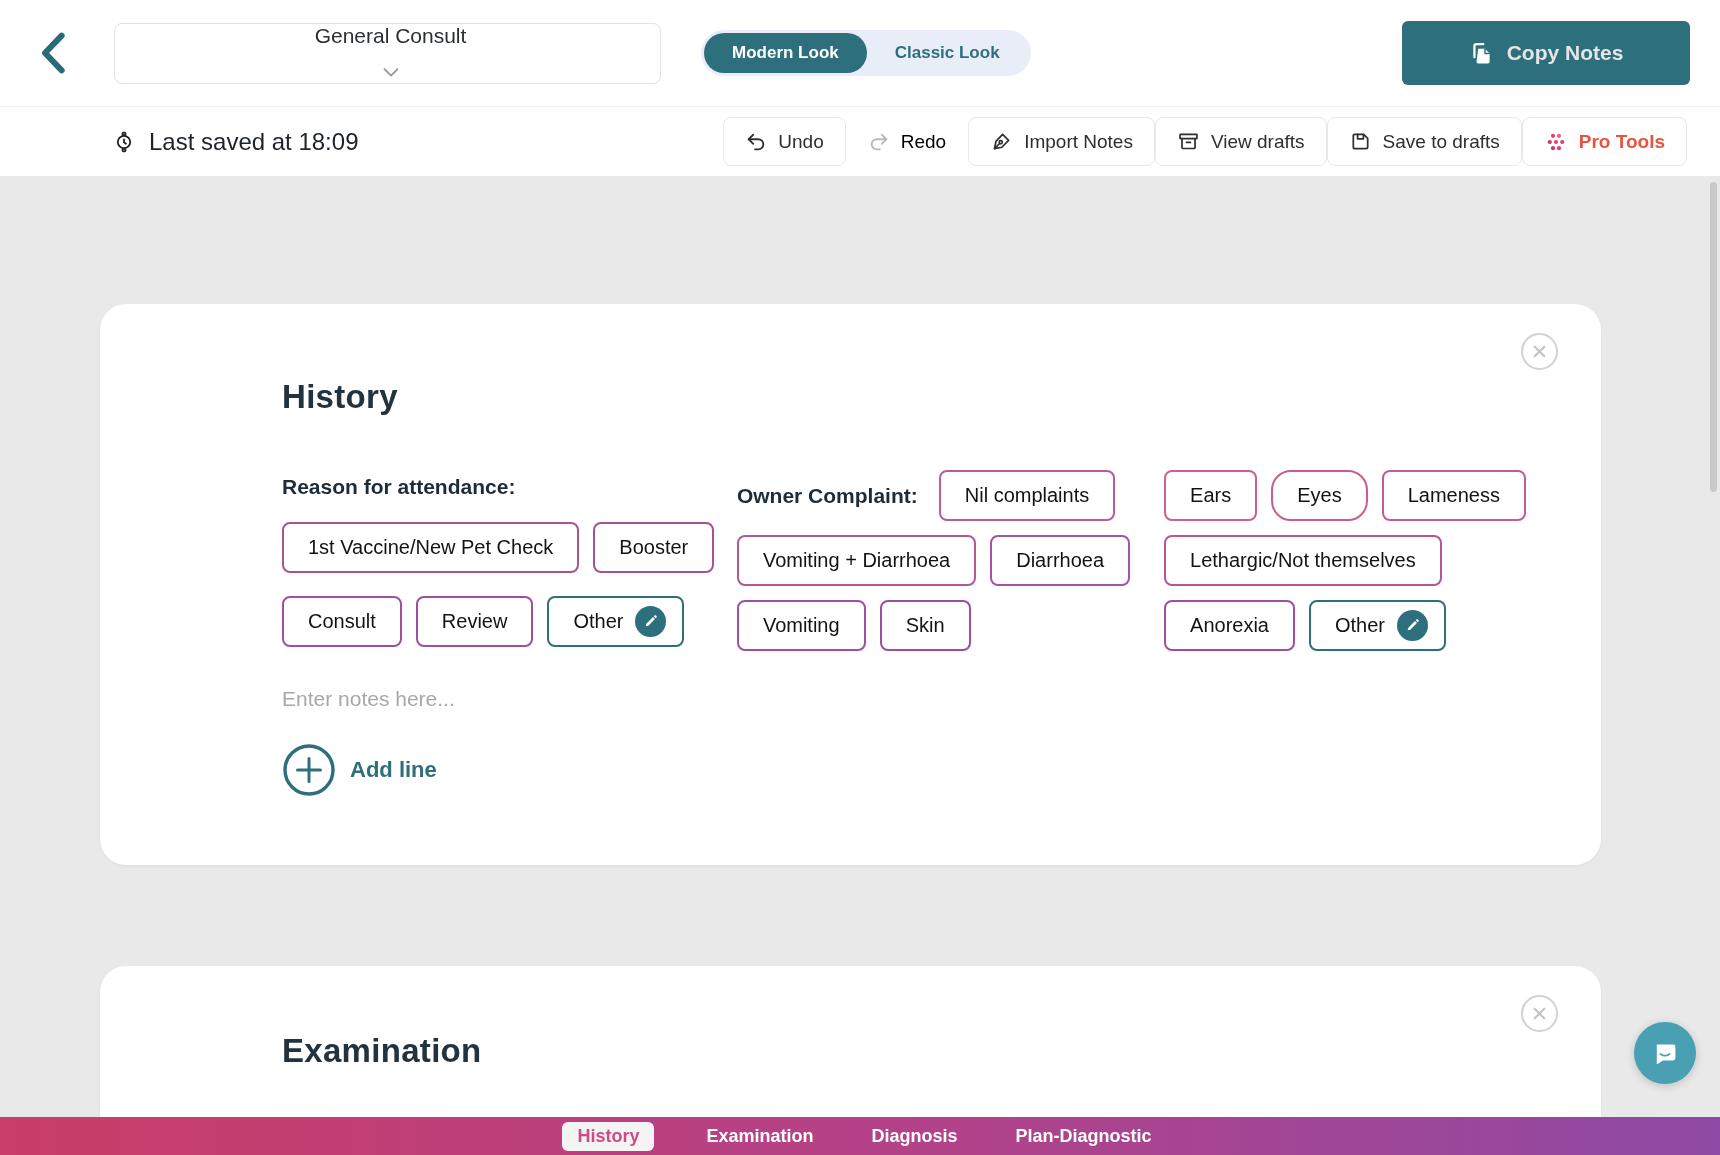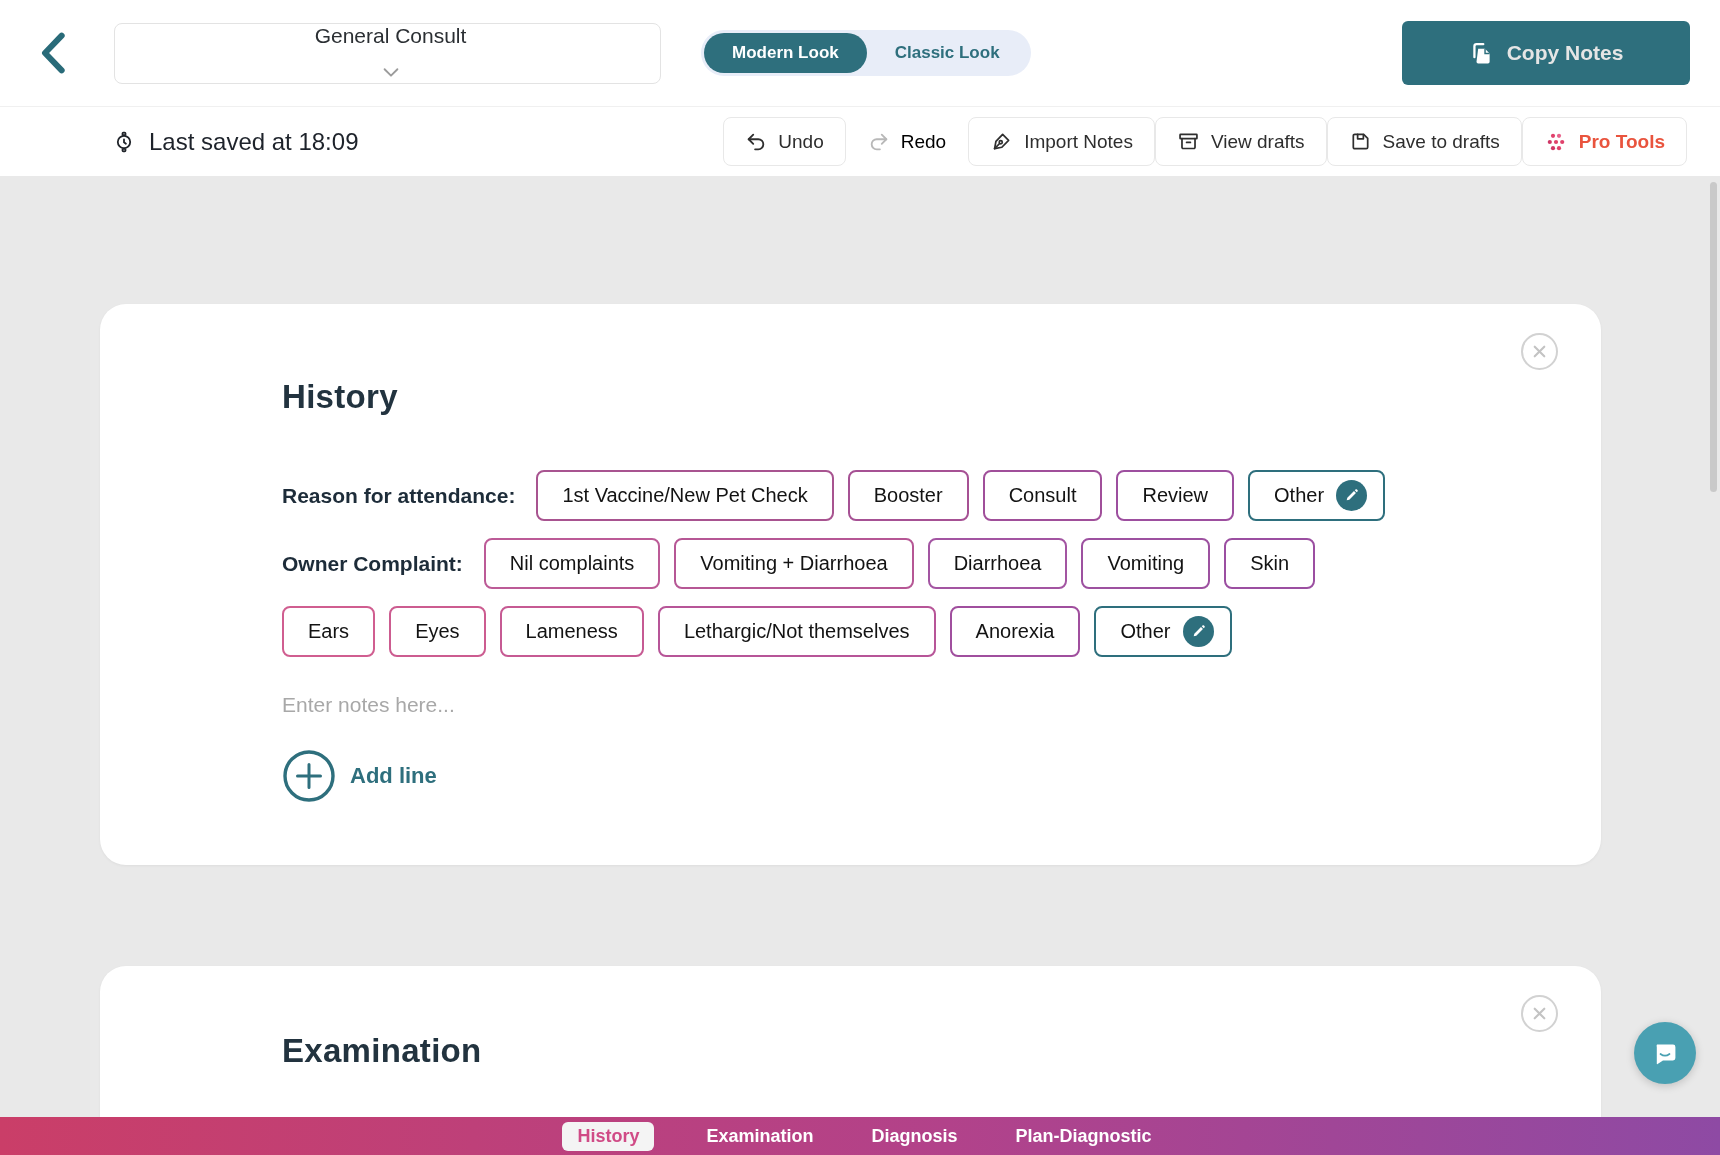--- a/index.html
+++ b/index.html
@@ -34,21 +34,21 @@
   
   .content { position:absolute; top:176px; left:0; right:0; bottom:0; background:#e9e9e9; overflow:hidden; }
   .card { position:relative; width:1501px; margin-left:100px; background:#fff; border-radius:26px;
           box-shadow:0 1px 3px rgba(0,0,0,.05); }
   .history-card { margin-top:128px; height:561px; padding:74px 60px 0 182px; }
   .exam-card { margin-top:101px; height:320px; padding:66px 60px 0 182px; }
   .card-title { font-size:33px; font-weight:800; color:#22333f; letter-spacing:.3px; }
   .card-close { position:absolute; top:29px; right:43px; width:37px; height:37px; border-radius:50%;
             border:2px solid #d2d2d2; background:none; display:flex; align-items:center; justify-content:center; cursor:pointer; }
 
-  .chip-rows { margin-top:54px; display:flex; flex-direction:column; gap:17px; }
+  .chip-rows { margin-top:54px; display:flex; flex-direction:row; gap:17px; }
   .chip-row { display:flex; align-items:center; gap:14px; flex-wrap:wrap; }
   .row-label { font-size:21px; font-weight:700; color:#1d2c39; margin-right:7px; }
   .chip { height:51px; background:#fff; border:2px solid #0f766e; border-radius:8px; padding:0 24px;
           font-size:20px; color:#131313; display:flex; align-items:center; gap:12px; cursor:pointer; }
   .edit-badge { width:31px; height:31px; border-radius:50%; background:#2e6f7d; display:flex;
           align-items:center; justify-content:center; margin-right:-8px; }
 
   .notes-input { margin-top:36px; font-size:21px; color:#a8a8a8; cursor:text; min-height:26px; }
   .add-line { margin-top:30px; display:flex; align-items:center; gap:14px; background:none; border:none;
           color:#2e6f7d; font-size:22px; font-weight:700; cursor:pointer; }
@@ -217,21 +217,21 @@
             <span>Vomiting</span>
           </button>
           <button class="chip" style="border-color: rgb(155, 79, 161);">
             <span>Skin</span>
           </button>
         </div>
         <div class="chip-row">
           <button class="chip" style="border-color: rgb(208, 94, 144);">
             <span>Ears</span>
           </button>
-          <button class="chip" style="border-color: rgb(204, 92, 144);">
+          <button class="chip" style="border-color: rgb(204, 92, 144); border-radius: 20px;">
             <span>Eyes</span>
           </button>
           <button class="chip" style="border-color: rgb(198, 90, 147);">
             <span>Lameness</span>
           </button>
           <button class="chip" style="border-color: rgb(183, 85, 152);">
             <span>Lethargic/Not themselves</span>
           </button>
           <button class="chip" style="border-color: rgb(160, 79, 158);">
             <span>Anorexia</span>

